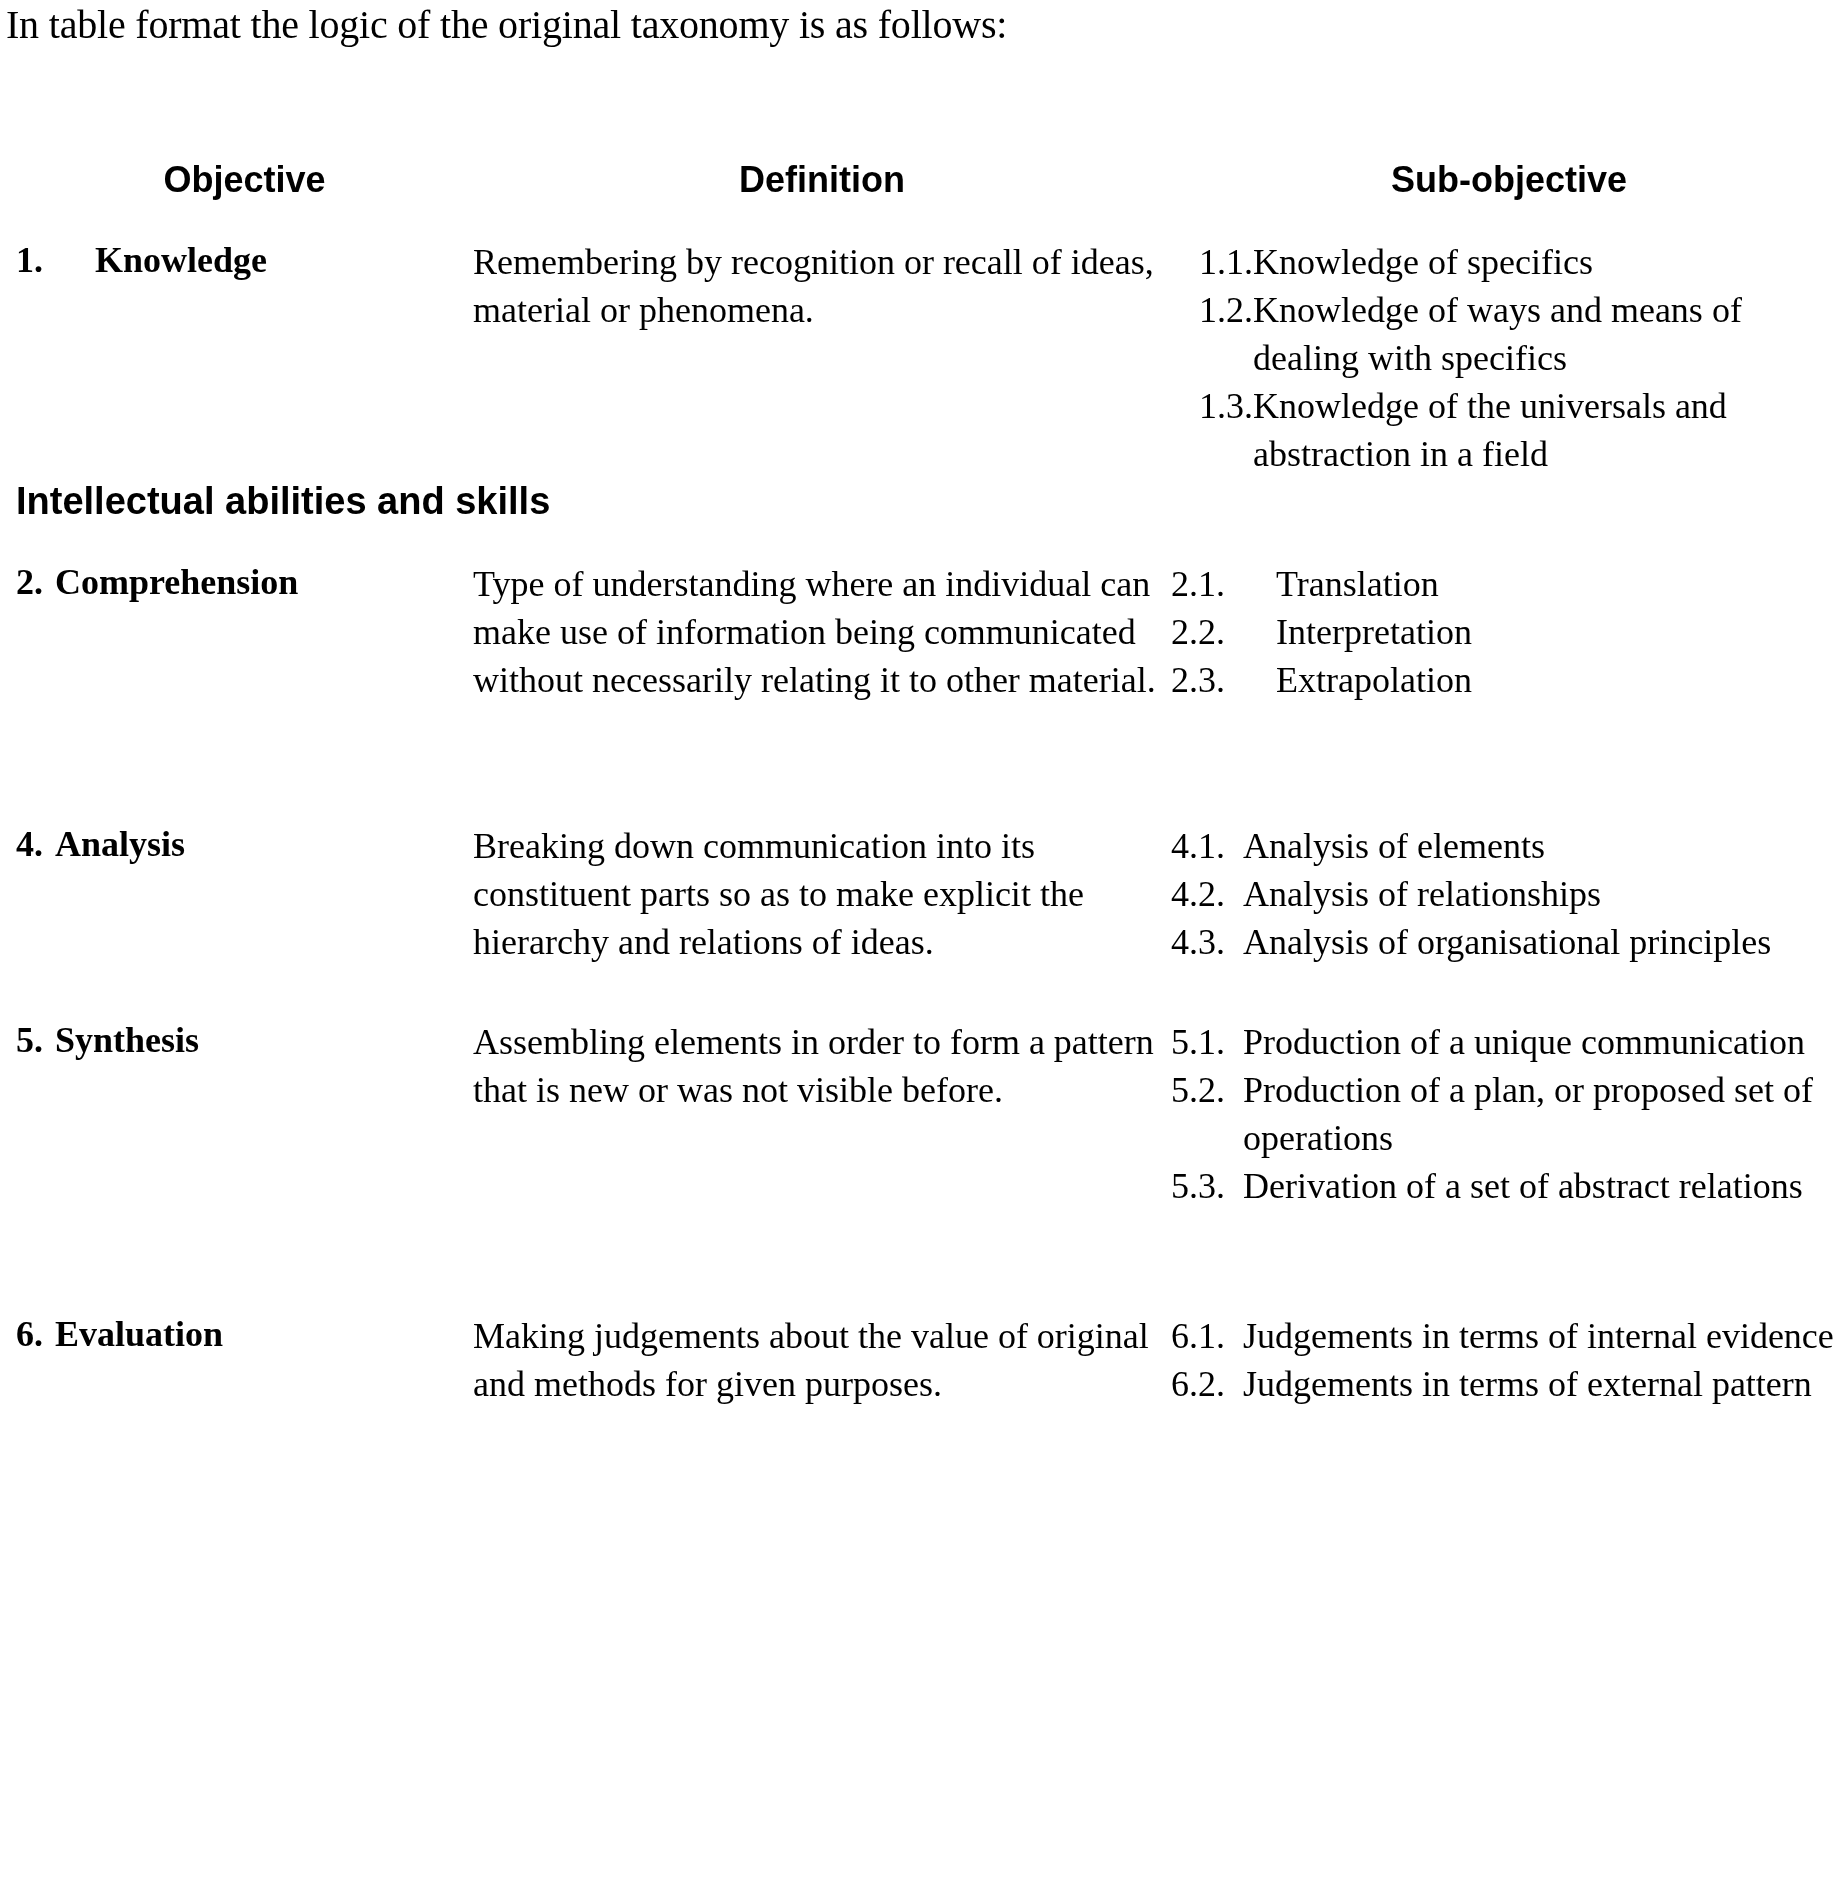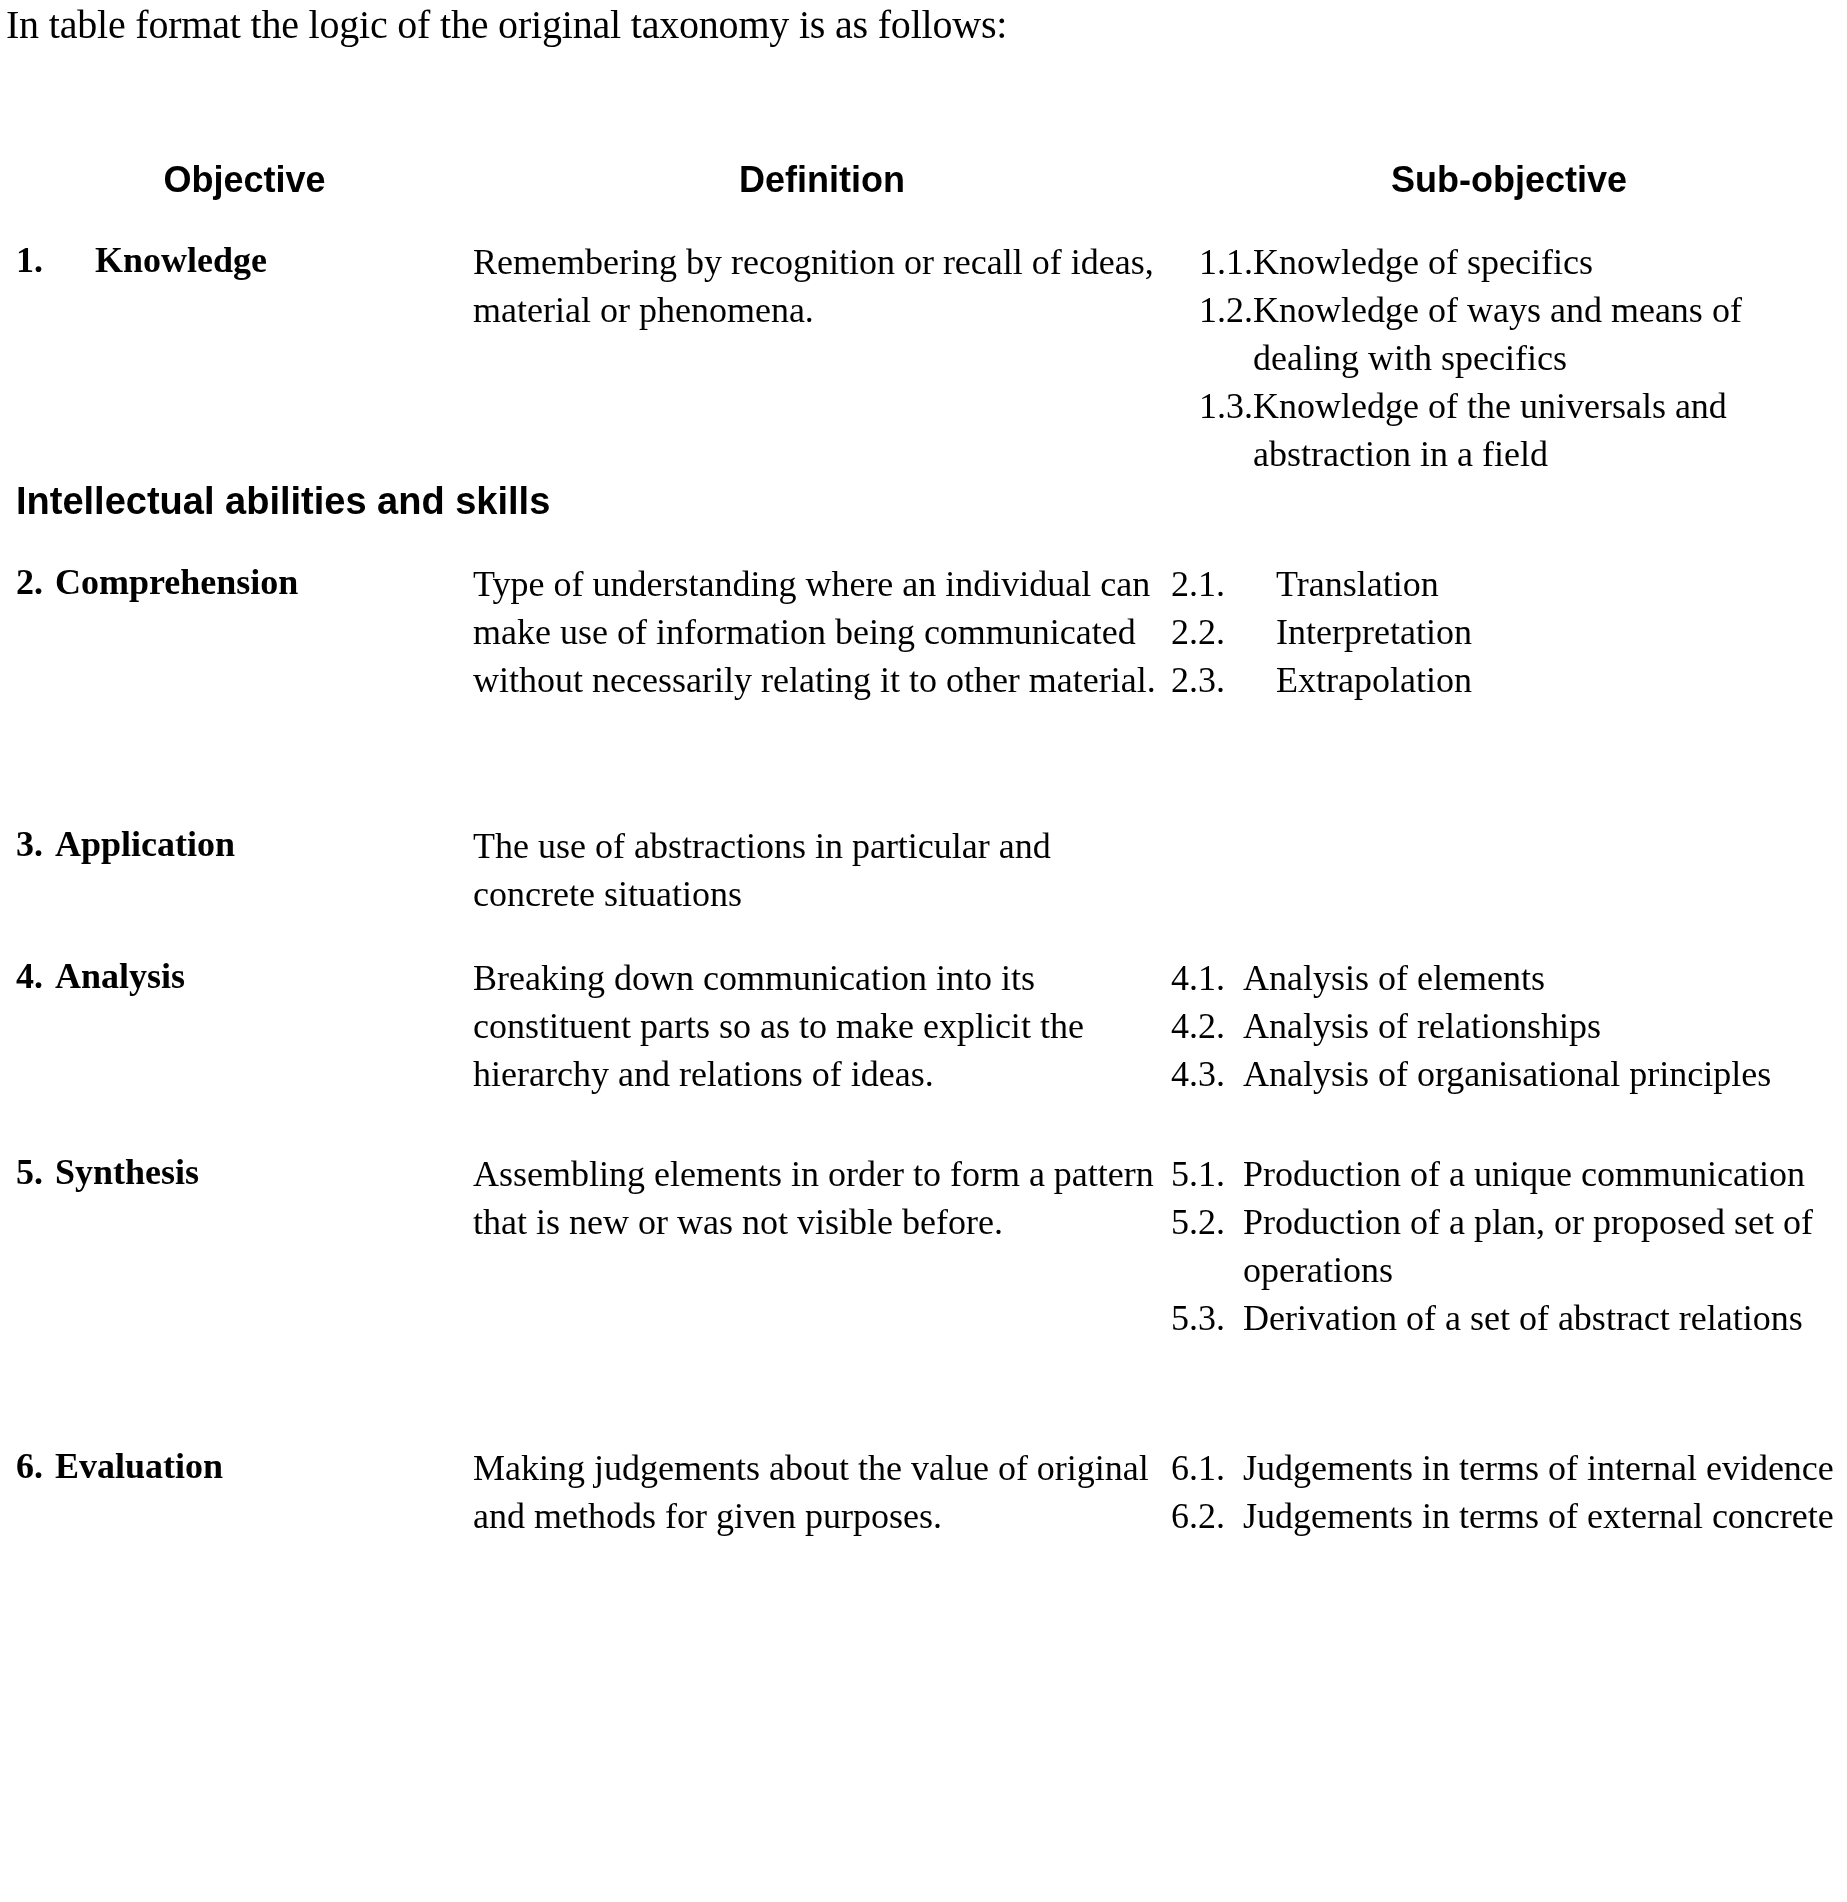--- a/index.html
+++ b/index.html
@@ -214,27 +214,20 @@
               <span class="sub-txt">Interpretation</span>
             </li>
             <li class="sub-item gap-wide">
               <span class="sub-num">2.3.</span>
               <span class="sub-txt">Extrapolation</span>
             </li>
           </ul>
         </td>
       </tr>
 
-      <tr class="h-row3">
-        <td class="obj-cell rule-bottom frame-left">
-          <span class="obj-num">3.</span><span class="obj-gap-tight"></span><span>Application</span>
-        </td>
-        <td class="def-cell rule-bottom vline-l">The use of abstractions in particular and concrete situations</td>
-        <td class="sub-cell rule-bottom vline-l frame-right"></td>
-      </tr>
 
       <tr class="h-row4">
         <td class="obj-cell rule-bottom frame-left">
           <span class="obj-num">4.</span><span class="obj-gap-tight"></span><span>Analysis</span>
         </td>
         <td class="def-cell rule-bottom vline-l">Breaking down communication into its constituent parts so as to make explicit the hierarchy and relations of ideas.</td>
         <td class="sub-cell rule-bottom vline-l frame-right">
           <ul class="sub-list">
             <li class="sub-item gap-med">
               <span class="sub-num">4.1.</span>
@@ -281,21 +274,21 @@
         </td>
         <td class="def-cell rule-bottom vline-l">Making judgements about the value of original and methods for given purposes.</td>
         <td class="sub-cell rule-bottom vline-l frame-right">
           <ul class="sub-list">
             <li class="sub-item gap-med">
               <span class="sub-num">6.1.</span>
               <span class="sub-txt">Judgements in terms of internal evidence</span>
             </li>
             <li class="sub-item gap-med">
               <span class="sub-num">6.2.</span>
-              <span class="sub-txt">Judgements in terms of external concrete</span>
+              <span class="sub-txt">Judgements in terms of external pattern</span>
             </li>
           </ul>
         </td>
       </tr>
 
     </tbody>
   </table>
 
 </div>
 

